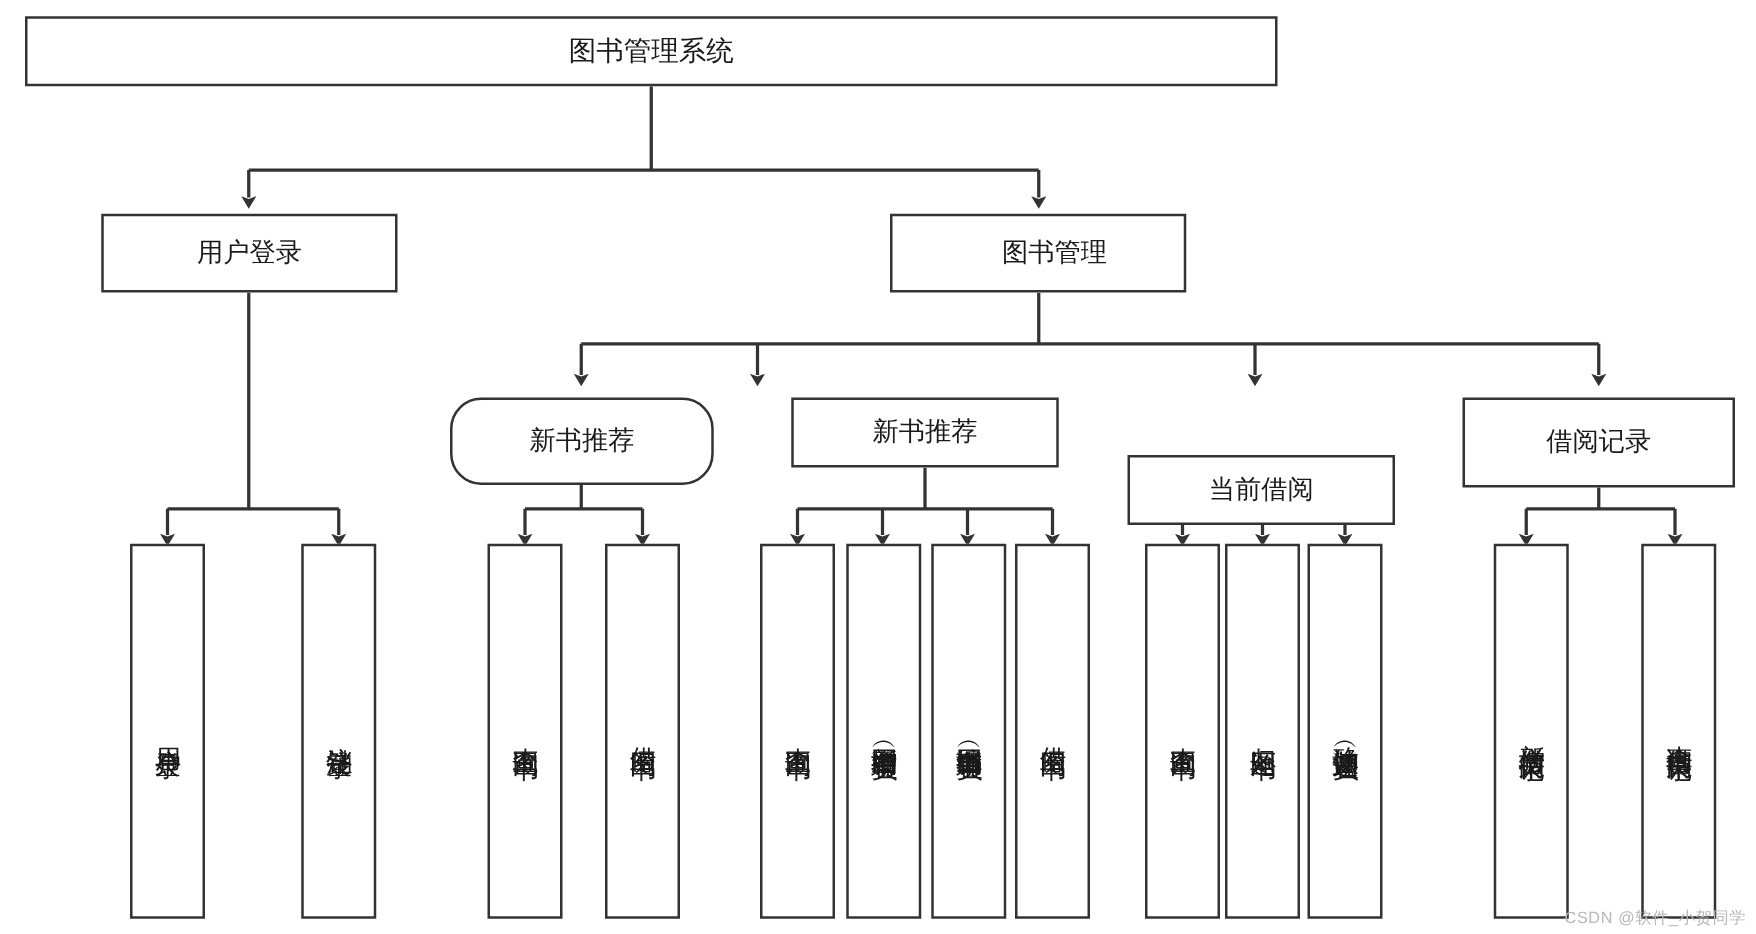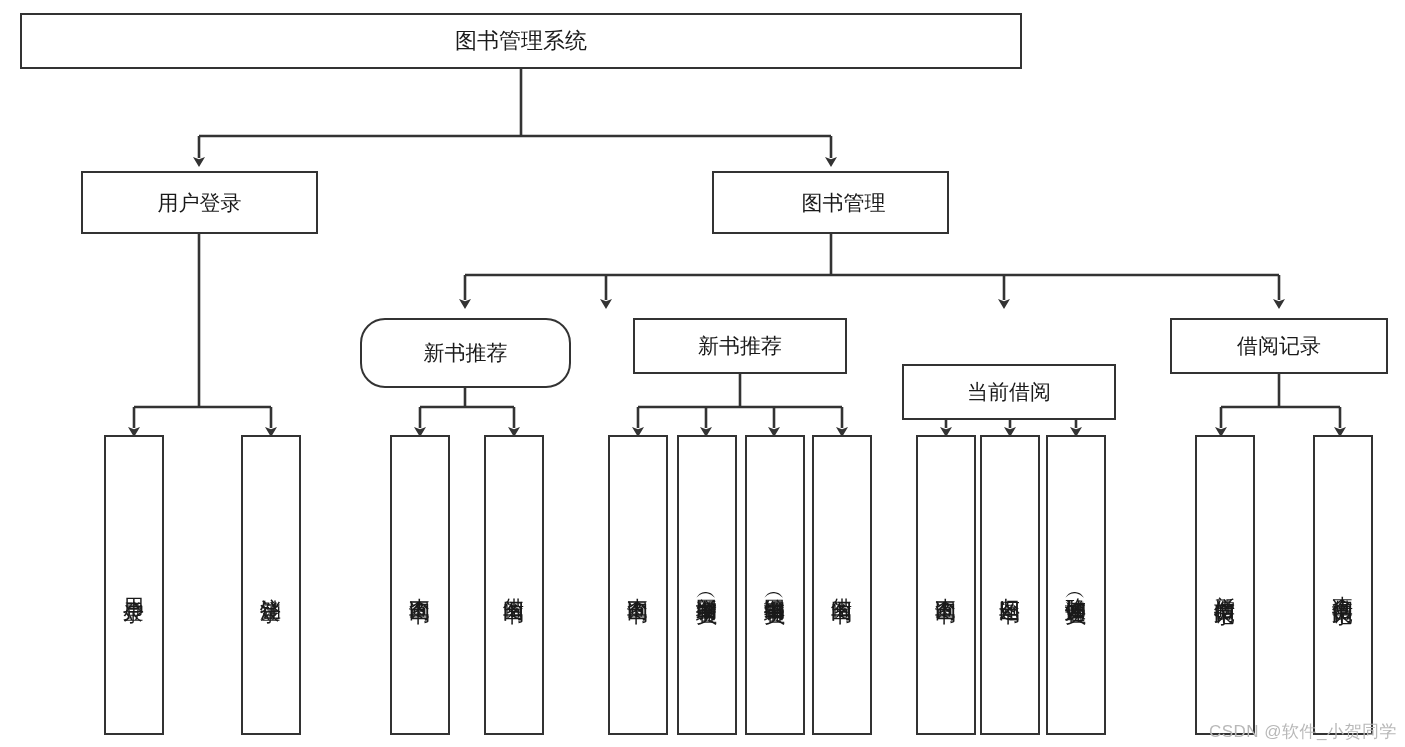--- a/index.html
+++ b/index.html
@@ -55,21 +55,21 @@
     letter-spacing: 1px;
   }
   .leaf-label {
     display: block;
     max-height: 100%;
   }
   #watermark {
     position: absolute;
     right: 8px;
     bottom: 4px;
-    font-size: 17px;
+    font-size: 13px;
     color: #b8b8b8;
     white-space: nowrap;
     letter-spacing: 0.5px;
   }
 </style>
 </head>
 <body>
 
 <div id="canvas">
 
@@ -136,21 +136,21 @@
 
   <div class="node branch" style="left:360px; top:318px; width:211px; height:70px;border-radius:25px;">
     <span>新书推荐</span>
   </div>
   <div class="node branch" style="left:633px; top:318px; width:214px; height:56px;">
     <span>新书推荐</span>
   </div>
   <div class="node branch" style="left:902px; top:318px; width:214px; height:56px;margin-top:46px;">
     <span>当前借阅</span>
   </div>
-  <div class="node branch" style="left:1170px; top:318px; width:218px; height:56px;">
+  <div class="node branch" style="left:1170px; top:318px; width:218px; height:72px;">
     <span>借阅记录</span>
   </div>
 
   <div class="node leaf" style="left:104px; top:435px; width:60px; height:300px;">
     <span class="leaf-label">用户登录</span>
   </div>
   <div class="node leaf" style="left:241px; top:435px; width:60px; height:300px;">
     <span class="leaf-label">注销登录</span>
   </div>
 

